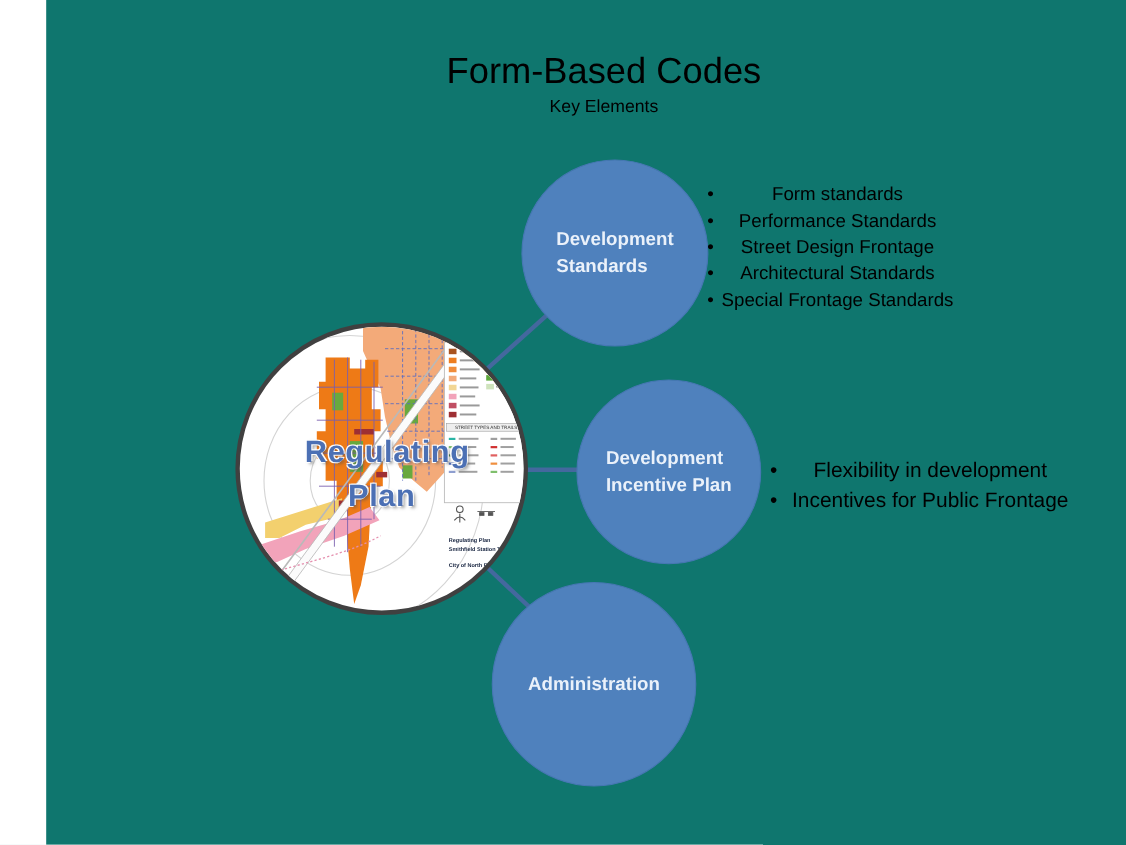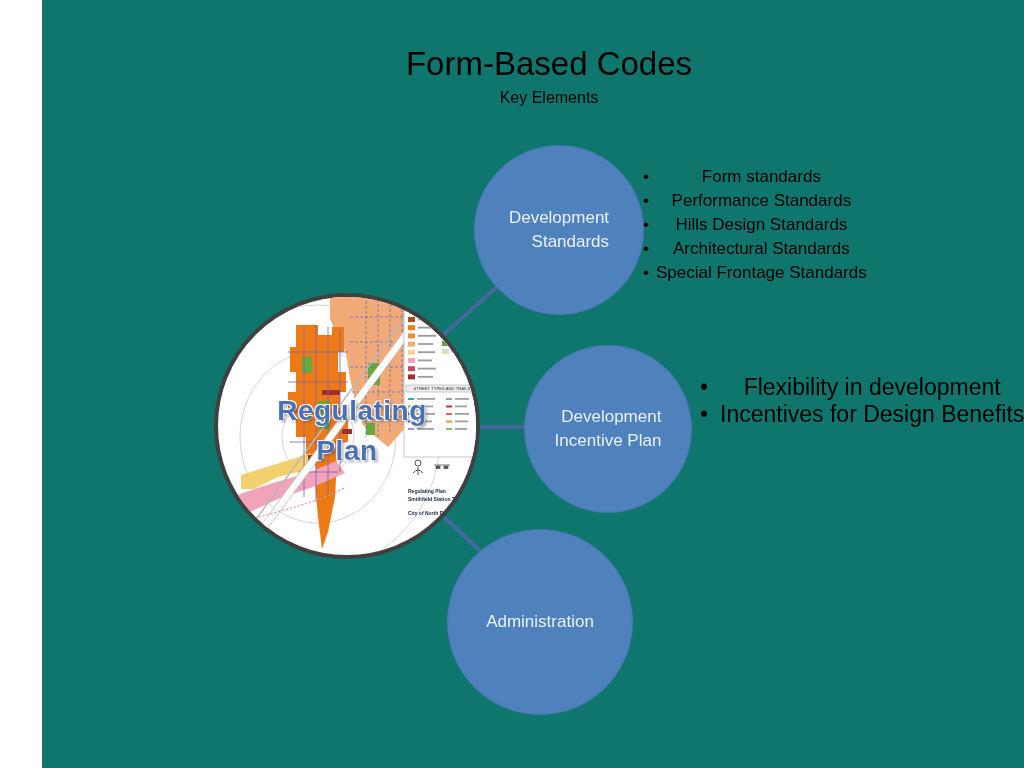--- a/index.html
+++ b/index.html
@@ -28,33 +28,33 @@
     font-weight:bold; font-size:28px; line-height:40px; color:#4c70b4; letter-spacing:0.5px;
     text-shadow:-1px -1px 0 rgba(255,255,255,.95), 1px -1px 0 rgba(255,255,255,.95),
                 -1px 1px 0 rgba(255,255,255,.95), 2px 2px 3px rgba(80,80,80,.55);
   }
   .hub-overlay .l1 { transform:translateX(5px); }
 
   
   .node {
     position:absolute; border-radius:50%; background:#4f81bd; border:1px solid #4677b3;
     box-sizing:border-box; display:flex; align-items:center; justify-content:center;
-    text-align:right; color:#eaf1fa; font-size:17px; line-height:24px; z-index:2;
+    text-align:left; color:#eaf1fa; font-size:17px; line-height:24px; z-index:2;font-weight:bold;
   }
   .node1 { left:432px; top:145px; width:170px; height:170px; }
   .node2 { left:482px; top:345px; width:168px; height:168px; }
   .node3 { left:405px; top:529px; width:186px; height:186px; }
 
   
   ul.bullets { position:absolute; margin:0; padding:0; color:#000; z-index:2;text-align:center; }
   ul.bullets li { position:relative; list-style:none; white-space:nowrap; }
   ul.bullets li::before { content:"\2022"; position:absolute; left:0; }
   .list1 { left:601px; top:165px; font-size:17px; line-height:24px; }
   .list1 li { padding-left:13px; }
-  .list2 { left:658px; top:374px; font-size:23px; line-height:27px; }
+  .list2 { left:658px; top:415px; font-size:19px; line-height:27px; }
   .list2 li { padding-left:20px; }
 </style>
 </head>
 <body>
 
 <div class="slide">
 
   <div class="title-block">
     <div class="title">Form-Based Codes</div>
     <div class="subtitle">Key Elements</div>
@@ -223,23 +223,23 @@
 
   <div class="node node3">
     <div>
       <div>Administration</div>
     </div>
   </div>
 
   <ul class="bullets list1">
     <li>Form standards</li>
     <li>Performance Standards</li>
-    <li>Hills Design Standards</li>
+    <li>Street Design Frontage</li>
     <li>Architectural Standards</li>
     <li>Special Frontage Standards</li>
   </ul>
 
   <ul class="bullets list2">
     <li>Flexibility in development</li>
-    <li>Incentives for Design Benefits</li>
+    <li>Incentives for Public Frontage</li>
   </ul>
 
 </div>
 
 </body></html>

